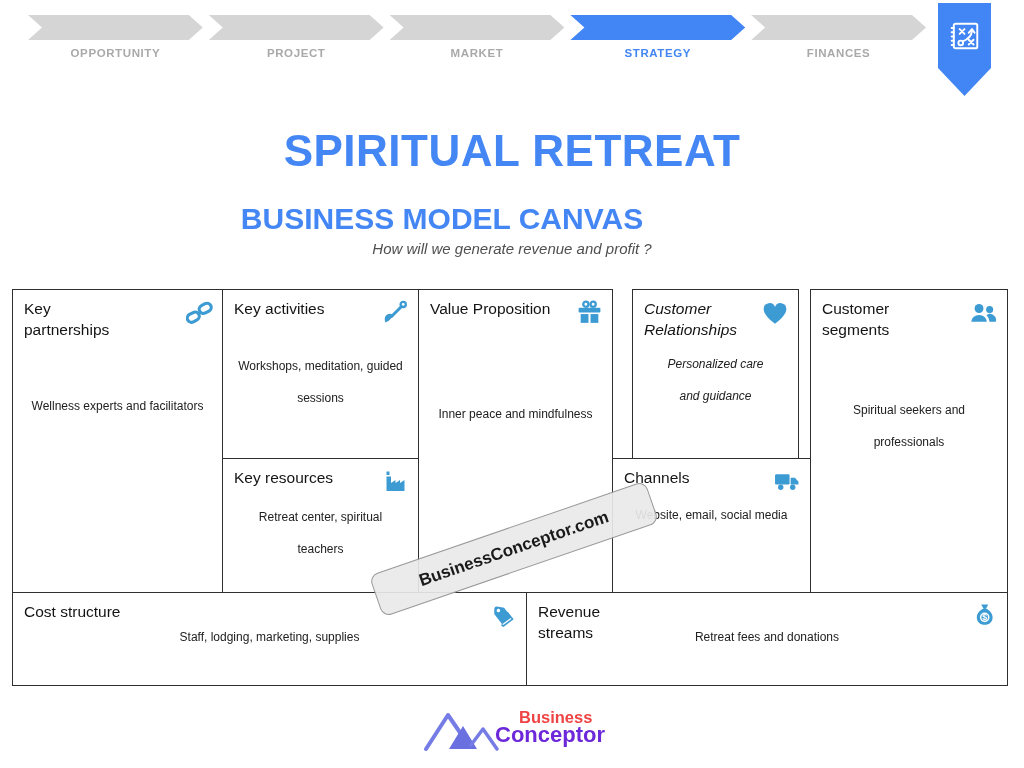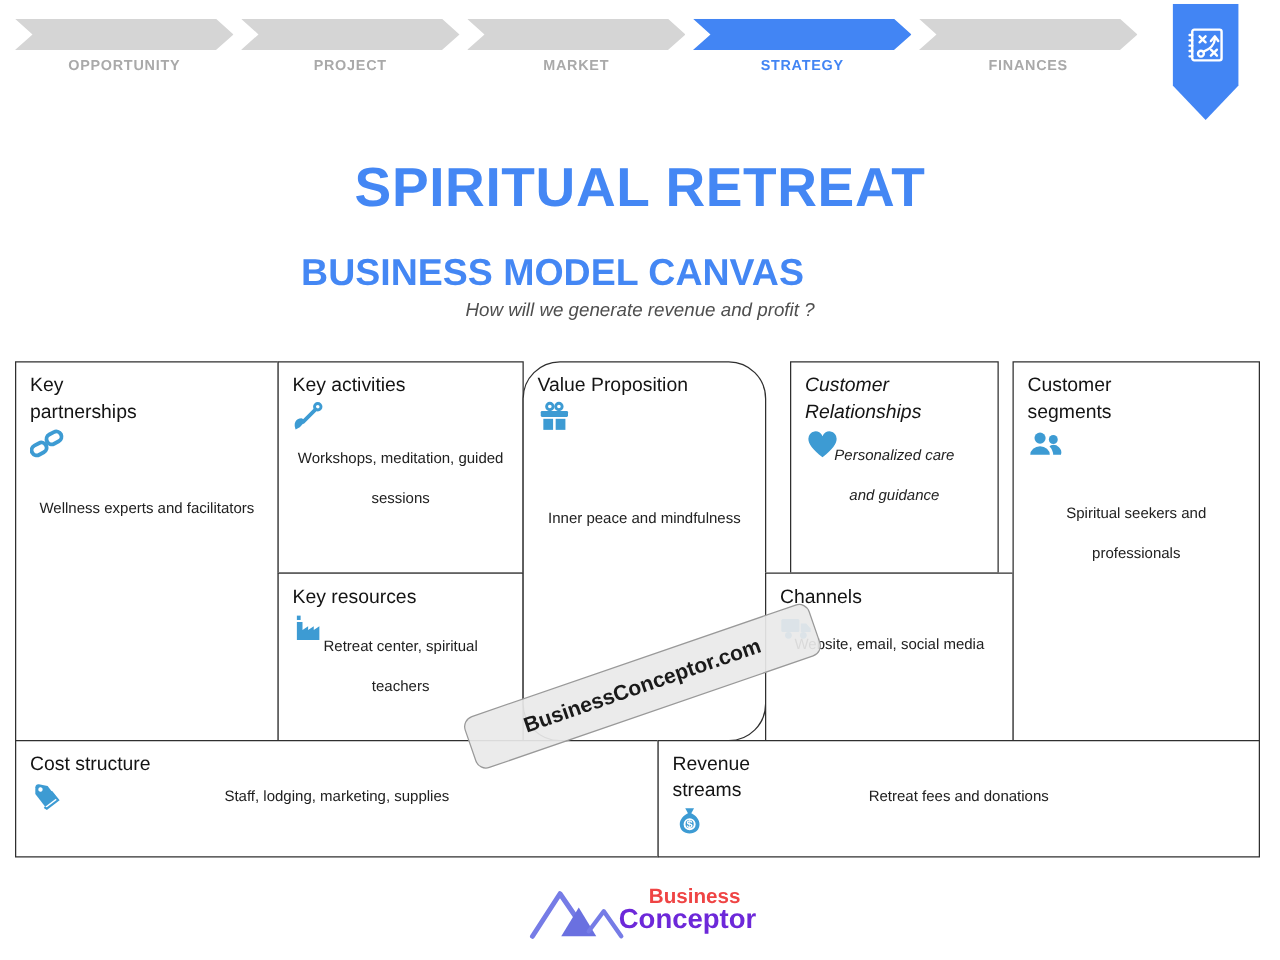--- a/index.html
+++ b/index.html
@@ -1,20 +1,20 @@
 <!DOCTYPE html>
 <html><head>
 <meta charset="utf-8">
 <style>
   * { margin:0; padding:0; box-sizing:border-box; }
   html,body { background:#fff; font-family:"Liberation Sans", sans-serif; }
   .page { position:relative; width:1024px; height:768px; background:#fff; overflow:hidden; }
 
   
-  .nav-row { position:absolute; left:12px; top:15px; width:898px; display:flex; gap:6px; }
+  .nav-row { position:absolute; left:28px; top:15px; width:898px; display:flex; gap:6px; }
   .nav-step { flex:1; cursor:pointer; }
   .chevron { height:25px; background:#D5D5D5;
     clip-path:polygon(0 0, calc(100% - 14px) 0, 100% 50%, calc(100% - 14px) 100%, 0 100%, 14px 50%); }
   .nav-label { margin-top:7px; text-align:center; font-size:11.5px; font-weight:bold;
     letter-spacing:0.6px; color:#A9A9A9; }
   .nav-step.active .chevron { background:#4285F4; }
   .nav-step.active .nav-label { color:#4285F4; }
 
   
   .badge { position:absolute; left:938px; top:3px; width:53px; height:93px; background:#4285F4;
@@ -28,29 +28,29 @@
     font-size:30px; font-weight:bold; color:#4487F4; }
   .tagline { position:absolute; top:240px; left:0; width:1024px; text-align:center;
     font-size:15px; font-style:italic; color:#4f4f4f; }
 
   
   .canvas { position:absolute; left:12px; top:289px; width:996px; height:397px; }
   .cell { position:absolute; border:1px solid #2f2f2f; background:#fff; }
   .cell-kp  { left:0;   top:0;   width:211px; height:304px; }
   .cell-ka  { left:210px; top:0;   width:197px; height:170px; }
   .cell-kr  { left:210px; top:169px; width:197px; height:152px; }
-  .cell-vp  { left:406px; top:0;   width:195px; height:304px;border-radius:30px; }
+  .cell-vp  { left:406px; top:0;   width:195px; height:304px; }
   .cell-cr  { left:620px; top:0;   width:167px; height:170px;font-style:italic; }
   .cell-ch  { left:600px; top:169px; width:199px; height:135px; }
   .cell-cs  { left:798px; top:0;   width:198px; height:304px; }
   .cell-cost{ left:0;   top:303px; width:515px; height:94px; }
   .cell-rev { left:514px; top:303px; width:482px; height:94px; }
 
   .cell-header { display:flex; justify-content:space-between; align-items:flex-start;
-    padding:8px 9px 0 11px;flex-direction:column; }
+    padding:8px 9px 0 11px; }
   .cell-title { font-size:15.5px; color:#141414; line-height:21px; }
   .cell-header svg { flex-shrink:0; margin-top:1px; }
   .w100 { max-width:102px; } .w120 { max-width:122px; } .w110 { max-width:112px; } .w84 { max-width:84px; }
 
   .cell-content { position:absolute; left:0; right:0; text-align:center; font-size:12px;
     line-height:32px; color:#212121; }
   .cc-kp  { top:100px; padding:0 8px; }
   .cc-ka  { top:60px;  padding:0 9px; }
   .cc-kr  { top:42px;  padding:0 28px; }
   .cc-vp  { top:108px; padding:0 10px; }

